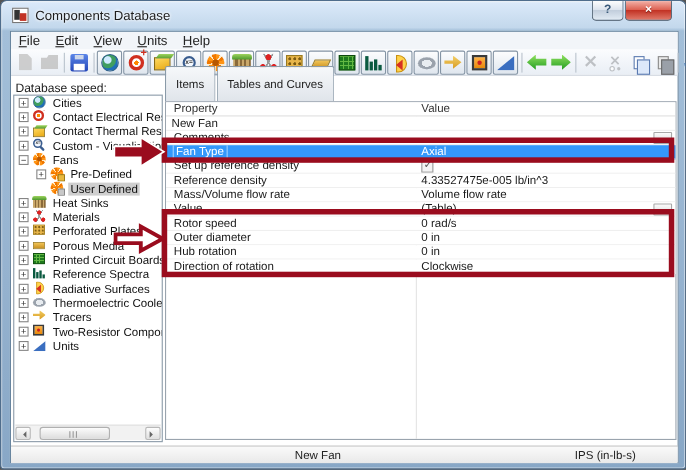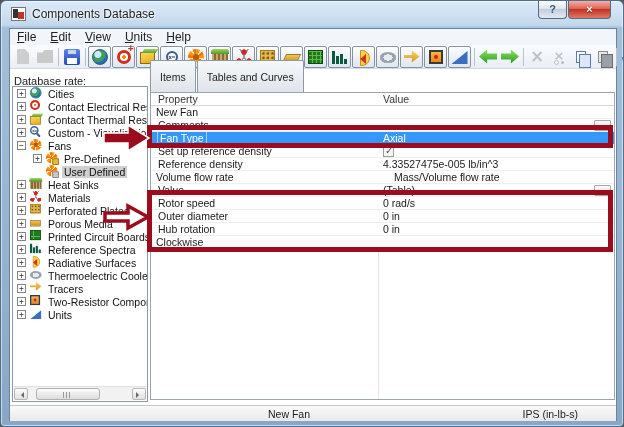--- a/index.html
+++ b/index.html
@@ -249,21 +249,21 @@
         </div>
         <div class="tb">
           <span class="ic i-paste"></span>
         </div>
         <span class="tsep"></span>
         <div class="tb">
           <span class="ic i-settings-gear"></span>
         </div>
       </div>
 
-    <div class="tree-label">Database rate:</div>
+    <div class="tree-label">Database speed:</div>
     <div class="treebox">
       <div id="tree-list">
           <div class="tree-row" style="padding-left: 4px;">
             <span class="exp">+</span>
             <span class="tic">
               <span class="ic i-cities"></span>
             </span>
             <span class="tlabel">Cities</span>
           </div>
           <div class="tree-row" style="padding-left: 4px;">
@@ -435,26 +435,26 @@
           </div>
           <div class="grow">
             <div class="gcell p">
               <span>Reference density</span>
             </div>
             <div class="gcell v">
               <span>4.33527475e-005 lb/in^3</span>
             </div>
           </div>
           <div class="grow">
+            <div class="gcell p">
+              <span>Mass/Volume flow rate</span>
+            </div>
             <div class="gcell v">
               <span>Volume flow rate</span>
             </div>
-            <div class="gcell p">
-              <span>Mass/Volume flow rate</span>
-            </div>
           </div>
           <div class="grow">
             <div class="gcell p">
               <span>Value</span>
             </div>
             <div class="gcell v">
               <span>(Table)</span>
             </div>
             <span class="mini-btn">...</span>
           </div>
@@ -476,20 +476,23 @@
           </div>
           <div class="grow">
             <div class="gcell p">
               <span>Hub rotation</span>
             </div>
             <div class="gcell v">
               <span>0 in</span>
             </div>
           </div>
           <div class="grow">
+            <div class="gcell p">
+              <span>Direction of rotation</span>
+            </div>
             <div class="gcell v">
               <span>Clockwise</span>
             </div>
           </div>
         </div>
     </div>
 
     <div class="statusbar">
       <span class="status-center">New Fan</span>
       <span class="status-right">IPS (in-lb-s)</span>

